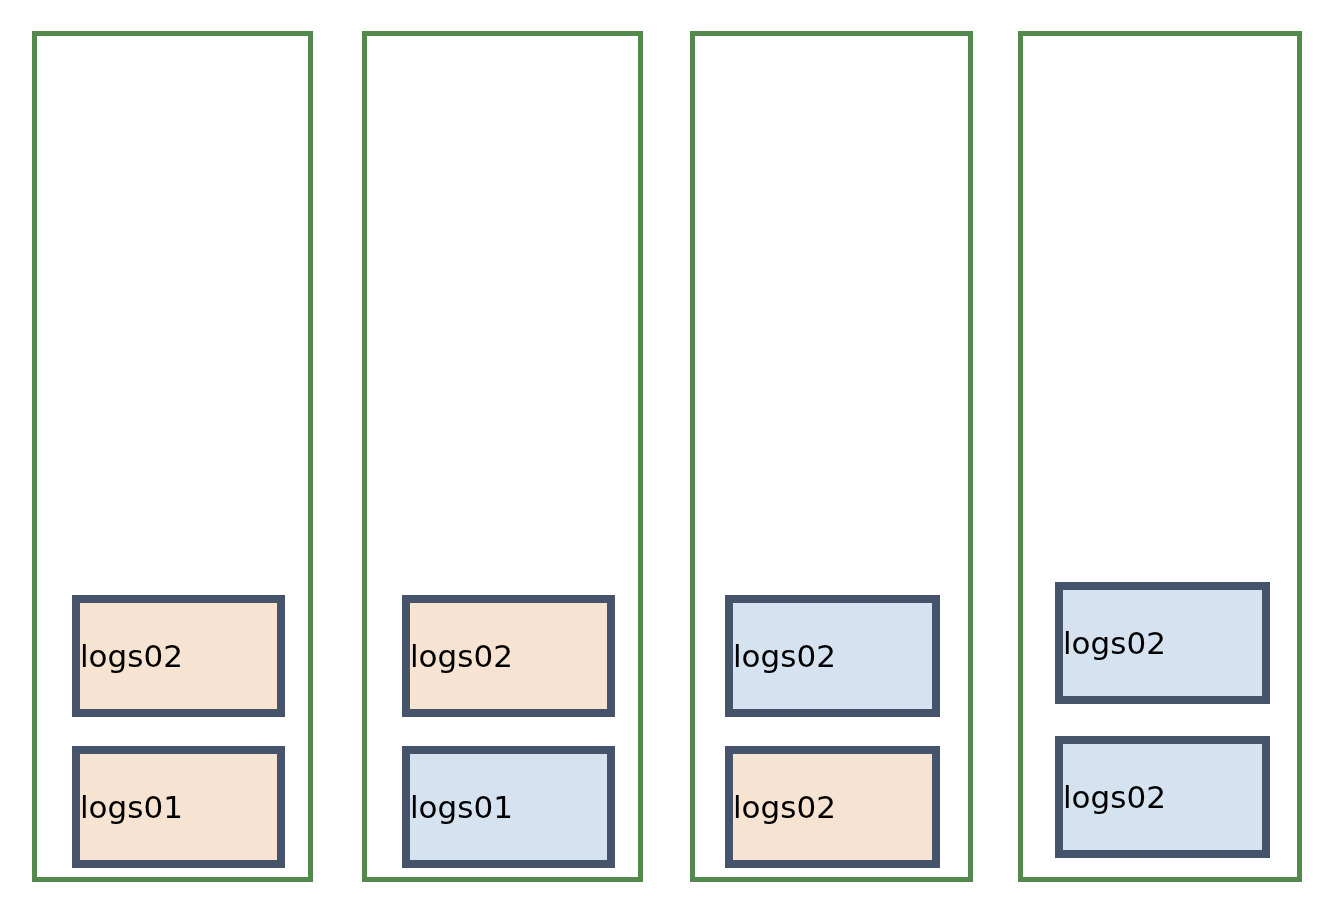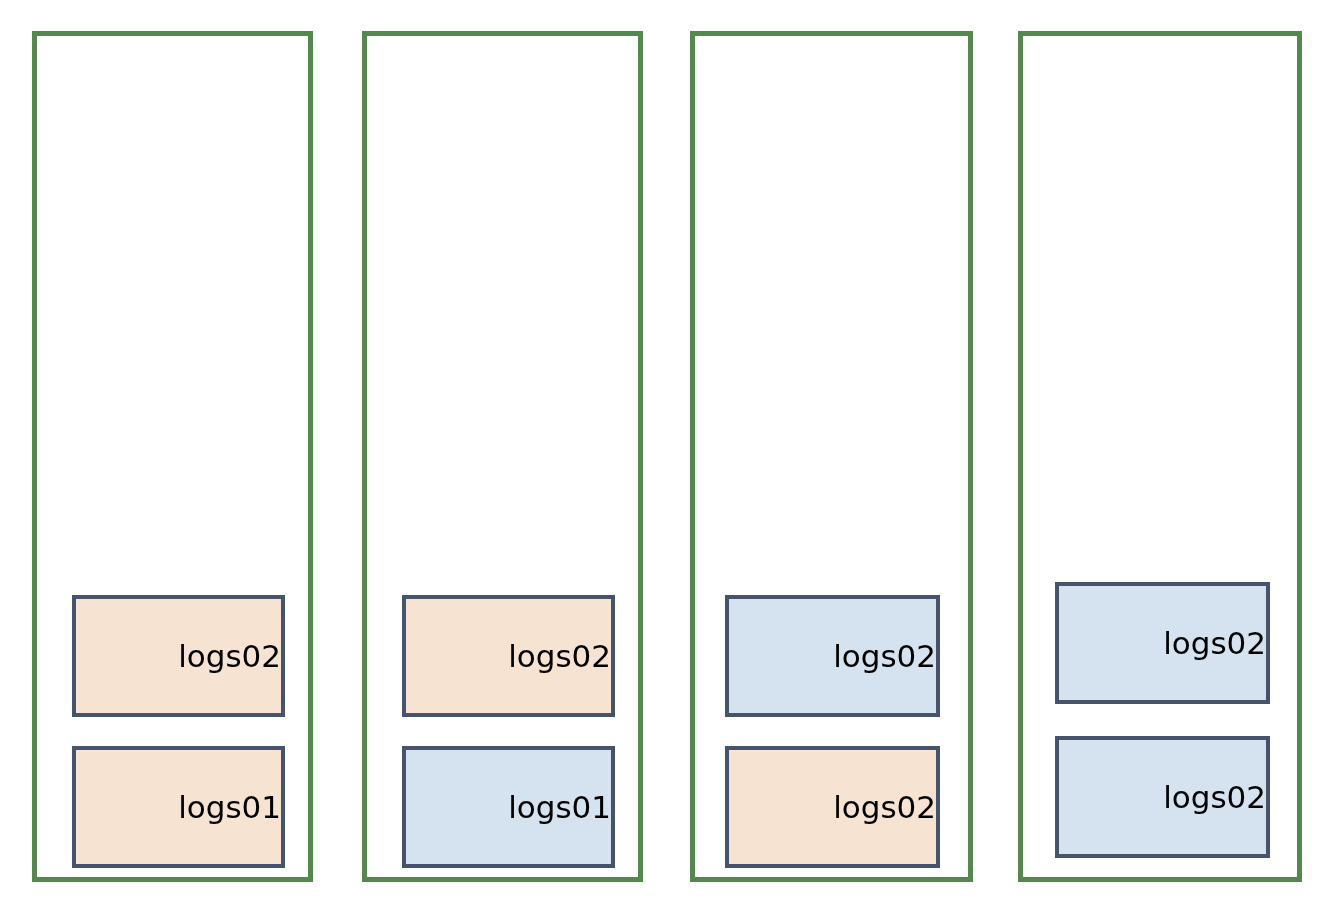--- a/index.html
+++ b/index.html
@@ -26,24 +26,24 @@
     background: transparent;
   }
   .lane-inner {
     position: relative;
     width: 100%;
     height: 100%;
   }
   .node {
     position: absolute;
     box-sizing: border-box;
-    border: 4px solid #000000;
+    border: 8px solid #000000;
     display: flex;
     align-items: center;
-    justify-content: flex-end;
+    justify-content: flex-start;
   }
   .node-label {
     font-family: "DejaVu Sans", sans-serif;
     font-size: 31px;
     line-height: 1;
     color: #000000;
     letter-spacing: 0px;
     white-space: nowrap;
     user-select: none;
   }

